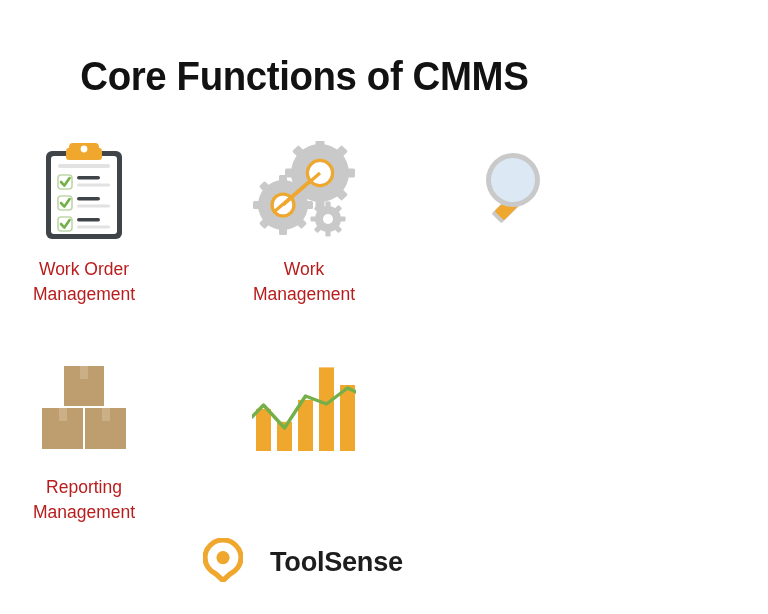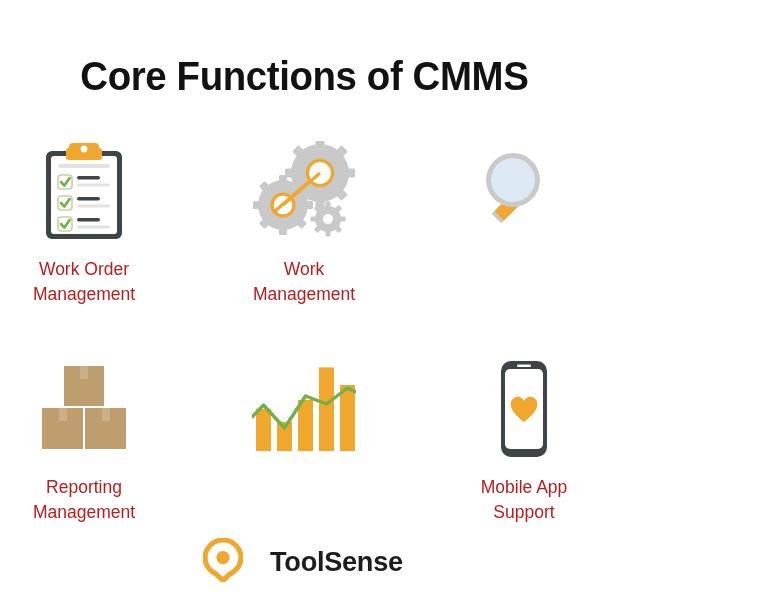--- a/index.html
+++ b/index.html
@@ -233,36 +233,20 @@
           <rect x="25" y="58.8" width="15" height="29.2" fill="#EFA72D"></rect>
           <rect x="46" y="36.9" width="15" height="51.1" fill="#EFA72D"></rect>
           <rect x="67" y="4.4" width="15" height="83.6" fill="#EFA72D"></rect>
           <rect x="88" y="22.0" width="15" height="66.0" fill="#EFA72D"></rect>
 
           <polyline points="0,54 11.5,42 32.5,65 53.5,33 74.5,41 95.5,25 104,29" fill="none" stroke="#74B04A" stroke-width="3.4" stroke-linecap="round" stroke-linejoin="round"></polyline>
         </svg>
       </div>
     </div>
 
-    <div class="cell">
-      <div class="icon-box">
-        <svg width="74" height="100" viewBox="0 0 74 100" aria-hidden="true">
-          <rect x="14" y="2" width="46" height="96" rx="10" ry="10" fill="#3F4448"></rect>
-          <rect x="18" y="10" width="38" height="80" rx="5" ry="5" fill="#FFFFFF"></rect>
-          <rect x="30" y="5.4" width="14" height="2.6" rx="1.3" fill="#FFFFFF"></rect>
-          <path d="M37 63
-                   C 24 53.5, 21.5 45.5, 25.2 40.6
-                   C 28.6 36.1, 34.2 37.1, 37 41.8
-                   C 39.8 37.1, 45.4 36.1, 48.8 40.6
-                   C 52.5 45.5, 50 53.5, 37 63 Z" fill="#EFA72D"></path>
-        </svg>
-      </div>
-      <div class="cell-label">Mobile App
-Support</div>
-    </div>
 
   </div>
 
   <div class="logo">
     <span class="logo-mark">
       <svg width="40" height="44" viewBox="0 0 40 44" aria-hidden="true">
         <path d="M20 2
                  C 10 2, 2 10, 2 19.8
                  C 2 27.2, 7.2 33.2, 13.4 36.4
                  L 20 42.5

